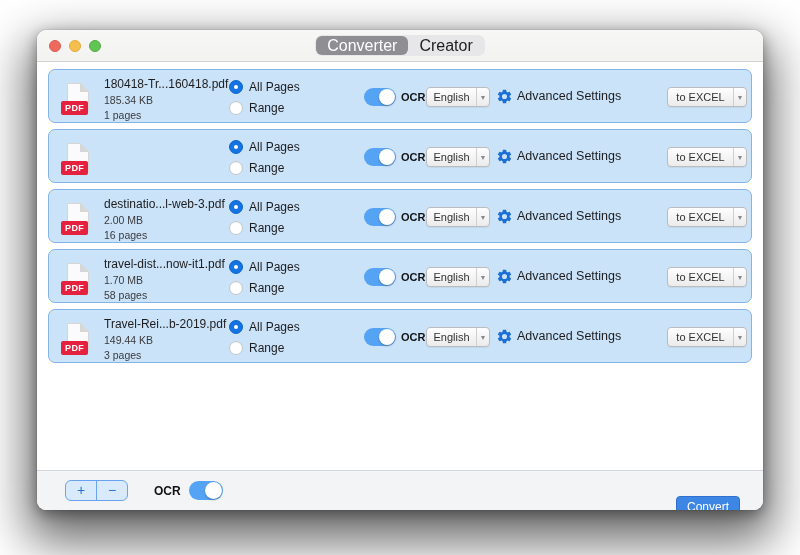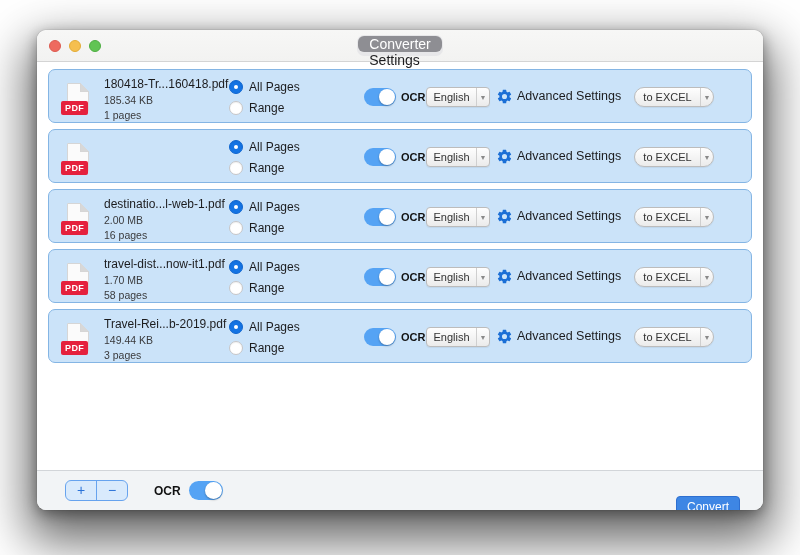--- a/index.html
+++ b/index.html
@@ -20,21 +20,21 @@
     display:flex; align-items:center; justify-content:center; flex:0 0 auto;
   }
   .traffic { position:absolute; left:12px; top:0; height:100%; display:flex; align-items:center; gap:8px; }
   .light { width:12px; height:12px; border-radius:50%; }
   .light.red    { background:#ee6a5f; border:0.5px solid #dd5b50; }
   .light.yellow { background:#f5bf4f; border:0.5px solid #e3ac36; }
   .light.green  { background:#61c454; border:0.5px solid #4eae42; }
 
   .segmented {
     display:flex; align-items:stretch; background:#e7e7e9; border-radius:7px;
-    padding:1px; height:21px; font-size:14px; color:#1d1d1f;flex-direction:column;
+    padding:1px; height:21px; font-size:16px; color:#1d1d1f;
   }
   .seg { padding:0 11px; display:flex; align-items:center; border-radius:6px; cursor:default; }
   .seg.selected { background:#8e8e93; color:#ffffff; }
 
   
   .content { flex:1 1 auto; background:#ffffff; }
   .rows { padding:7px 11px 0 11px; }
   .row {
     position:relative; height:54px; margin-bottom:6px;
     background:#cbe3f9; border:1px solid #84b5e4; border-radius:7px;
@@ -82,21 +82,21 @@
   .select {
     position:absolute; top:17px; height:20px;
     background:linear-gradient(#fefefe,#ebebeb); border:1px solid #bcbcbc; border-radius:4px;
     display:flex; align-items:stretch; font-size:11px; color:#333;
     box-shadow:0 1px 1px rgba(0,0,0,0.06);
   }
   .sel-label { flex:1; display:flex; align-items:center; justify-content:center; padding:0 2px; }
   .sel-arrow { width:13px; border-left:1px solid #cfcfcf; color:#8a8a8a; font-size:7px;
                display:flex; align-items:center; justify-content:center; }
   .select.lang { left:377px; width:64px; }
-  .select.fmt  { left:585px; width:80px;border-radius:10px; }
+  .select.fmt  { left:618px; width:80px; }
 
   
   .gear { position:absolute; left:447px; top:18px; width:17px; height:17px; }
   .adv-label { position:absolute; left:468px; top:19px; font-size:12.5px; color:#1c1c1e; }
 
   
   .footer {
     flex:0 0 auto; height:40px; background:#f2f4f6; border-top:1px solid #d2d5d9;
     position:relative;
   }
@@ -118,21 +118,21 @@
 <div class="window">
 
   <div class="titlebar">
     <div class="traffic">
       <div class="light red"></div>
       <div class="light yellow"></div>
       <div class="light green"></div>
     </div>
     <div class="segmented">
       <div class="seg selected">Converter</div>
-      <div class="seg">Settings</div>
+      <div class="seg">Creator</div>
     </div>
   </div>
 
   <div class="content">
     <div class="rows">
 
       <div class="row">
         <div class="pdficon">
           <div class="page">
               <div class="fold"></div>
@@ -208,21 +208,21 @@
       </div>
 
       <div class="row">
         <div class="pdficon">
           <div class="page">
               <div class="fold"></div>
             </div>
           <div class="badge">PDF</div>
         </div>
         <div class="fileinfo">
-          <div class="fname">destinatio...l-web-1.pdf</div>
+          <div class="fname">destinatio...l-web-3.pdf</div>
           <div class="fmeta">2.00 MB</div>
           <div class="fmeta">16 pages</div>
         </div>
         <div class="radios">
           <div class="radio-line">
             <span class="radio checked"></span>
             <span>All Pages</span>
           </div>
           <div class="radio-line">
             <span class="radio"></span>

